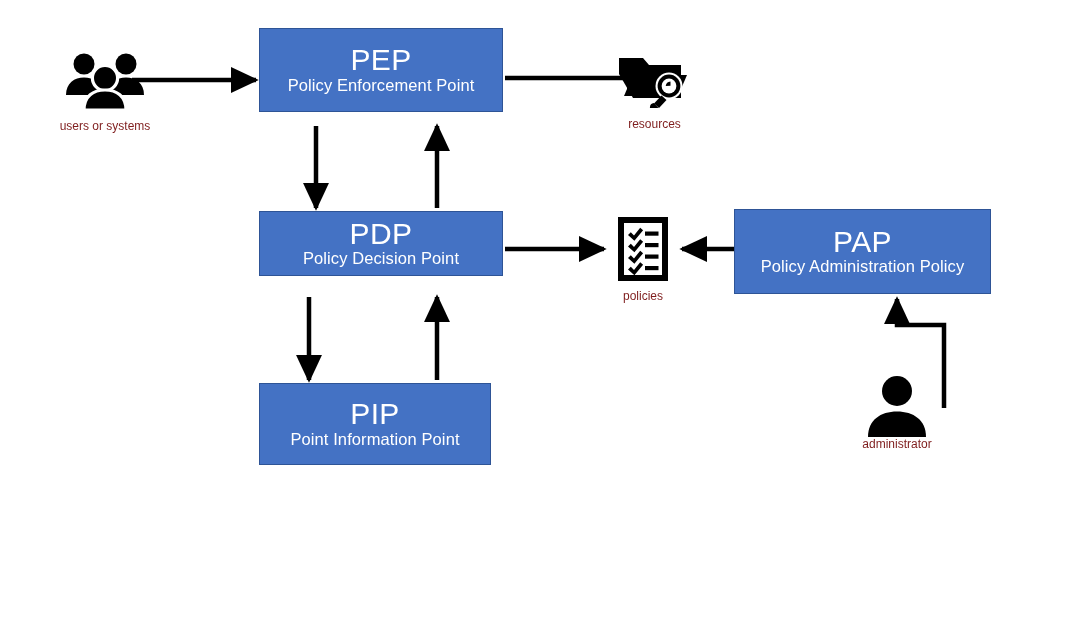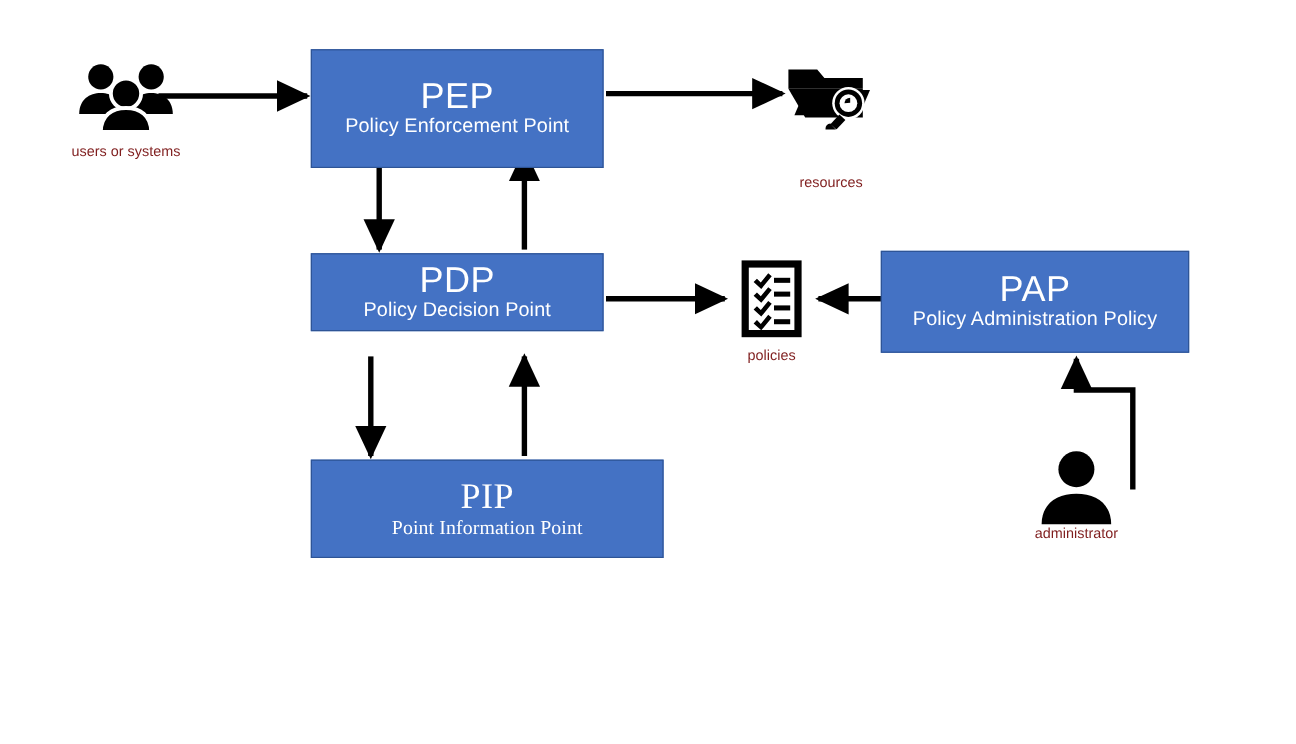--- a/index.html
+++ b/index.html
@@ -87,31 +87,31 @@
       <line x1="316" y1="126" x2="316" y2="208"></line>
       <line x1="437" y1="208" x2="437" y2="126"></line>
       <line x1="309" y1="297" x2="309" y2="380"></line>
       <line x1="437" y1="380" x2="437" y2="297"></line>
       <line x1="505" y1="249" x2="604" y2="249"></line>
       <line x1="766" y1="249" x2="682" y2="249"></line>
       <polyline points="944,408 944,325 897,325 897,299"></polyline>
     </g>
   </svg>
 
-  <div class="node-box" style="left:259px; top:41px; width:244px; height:99px;">
+  <div class="node-box" style="left:259px; top:28px; width:244px; height:84px;">
     <div class="node-acronym">PEP</div>
     <div class="node-full">Policy Enforcement Point</div>
   </div>
 
   <div class="node-box" style="left:259px; top:211px; width:244px; height:65px;">
     <div class="node-acronym">PDP</div>
     <div class="node-full">Policy Decision Point</div>
   </div>
 
-  <div class="node-box" style="left:259px; top:383px; width:294px; height:82px;font-family:Liberation Serif, serif;">
+  <div class="node-box" style="left:259px; top:383px; width:232px; height:82px;">
     <div class="node-acronym">PIP</div>
     <div class="node-full">Point Information Point</div>
   </div>
 
   <div class="node-box" style="left:734px; top:209px; width:257px; height:85px;">
     <div class="node-acronym">PAP</div>
     <div class="node-full">Policy Administration Policy</div>
   </div>
 
   <div class="icon-wrap" style="left:30px; top:52px; width:150px;">
@@ -122,21 +122,21 @@
 
       <circle cx="62" cy="12" r="10.5" fill="#000000"></circle>
       <path d="M44,43 C44,31 52.5,25.5 62,25.5 C71.5,25.5 80,31 80,43 Z" fill="#000000"></path>
 
       <circle cx="41" cy="26" r="12.6" fill="#000000" stroke="#ffffff" stroke-width="3.2"></circle>
       <path d="M20,58 C20,44 29.5,38 41,38 C52.5,38 62,44 62,58 Z" fill="#000000" stroke="#ffffff" stroke-width="3.2"></path>
     </svg>
     <div class="icon-caption" style="margin-top:9px;">users or systems</div>
   </div>
 
-  <div class="icon-wrap" style="left:645px; top:50px; width:95px;gap:28px;">
+  <div class="icon-wrap" style="left:607px; top:50px; width:95px;">
     <svg class="icon-glyph" width="80" height="58" viewBox="0 0 80 58">
 
       <path d="M4,8 L28,8 L34,15 L66,15 L66,24 L4,24 Z" fill="#000000"></path>
 
       <path d="M4,24 L66,24 L66,48 L18,48 Z" fill="#000000"></path>
       <path d="M9,46 L18,25 L72,25 L63,46 Z" fill="#000000"></path>
 
       <circle cx="54" cy="36" r="13.5" fill="#ffffff"></circle>
       <circle cx="54" cy="36" r="11.4" fill="#000000"></circle>
       <circle cx="54" cy="36" r="7.4" fill="#ffffff"></circle>

